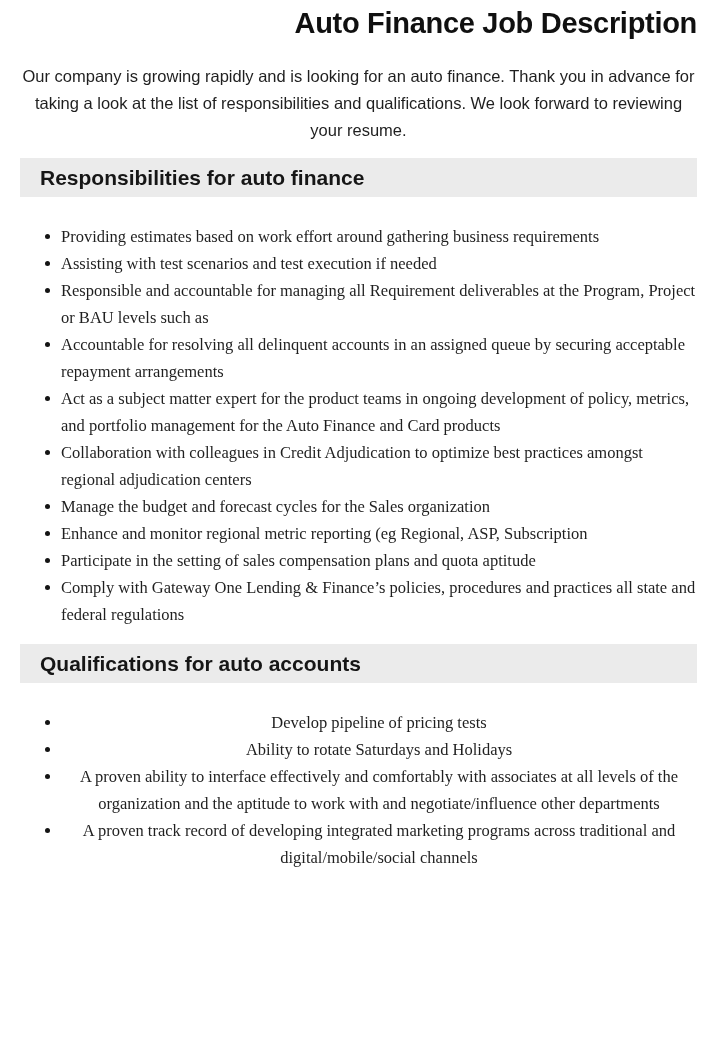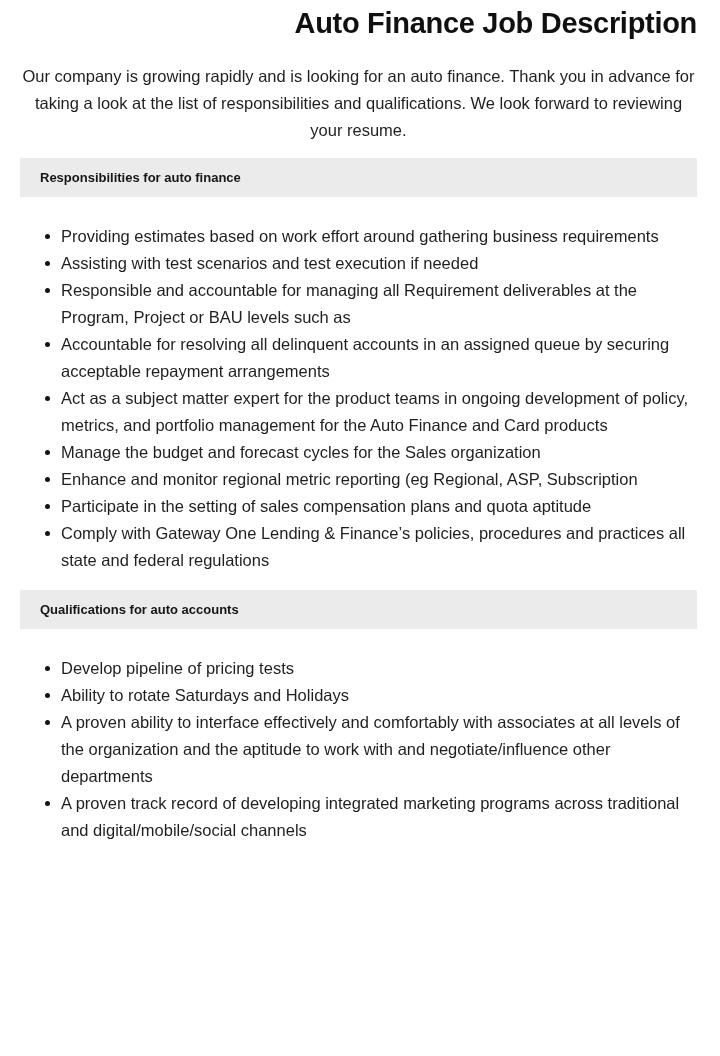--- a/index.html
+++ b/index.html
@@ -31,68 +31,71 @@
   p.intro {
     margin: 23px 0 0 0;
     font-size: 16.5px;
     line-height: 27px;
     color: #1f1f1f;
     text-align: center;
   }
   .section-header {
     margin-top: 14px;
     background: #ebebeb;
-    font-size: 13px;
+    font-size: 21px;
     font-weight: bold;
     color: #161616;
     padding: 9px 10px 9px 20px;
     line-height: 21px;
   }
   ul.bullet-list {
     list-style: none;
     margin: 26px 0 16px 0;
     padding: 0 0 0 41px;
+    font-family: Liberation Serif, serif;
   }
   ul.bullet-list li {
     position: relative;
     font-size: 16.5px;
     line-height: 27px;
     color: #1f1f1f;
   }
   ul.bullet-list li::before {
     content: "";
     position: absolute;
     left: -16px;
     top: 11px;
     width: 5px;
     height: 5px;
     border-radius: 50%;
     background: #141414;
   }
   ul.bullet-list.last {
     margin-bottom: 4px;
+    text-align: center;
   }
 </style>
 </head>
 <body>
 
 <div class="page">
 
   <h1 class="doc-title">Auto Finance Job Description</h1>
 
   <p class="intro">Our company is growing rapidly and is looking for an auto finance. Thank you in advance for taking a look at the list of responsibilities and qualifications. We look forward to reviewing your resume.</p>
 
   <div class="section-header">Responsibilities for auto finance</div>
 
   <ul class="bullet-list">
       <li>Providing estimates based on work effort around gathering business requirements</li>
       <li>Assisting with test scenarios and test execution if needed</li>
       <li>Responsible and accountable for managing all Requirement deliverables at the Program, Project or BAU levels such as</li>
       <li>Accountable for resolving all delinquent accounts in an assigned queue by securing acceptable repayment arrangements</li>
       <li>Act as a subject matter expert for the product teams in ongoing development of policy, metrics, and portfolio management for the Auto Finance and Card products</li>
+      <li>Collaboration with colleagues in Credit Adjudication to optimize best practices amongst regional adjudication centers</li>
       <li>Manage the budget and forecast cycles for the Sales organization</li>
       <li>Enhance and monitor regional metric reporting (eg Regional, ASP, Subscription</li>
       <li>Participate in the setting of sales compensation plans and quota aptitude</li>
       <li>Comply with Gateway One Lending &amp; Finance’s policies, procedures and practices all state and federal regulations</li>
     </ul>
 
   <div class="section-header">Qualifications for auto accounts</div>
 
   <ul class="bullet-list last">
       <li>Develop pipeline of pricing tests</li>

